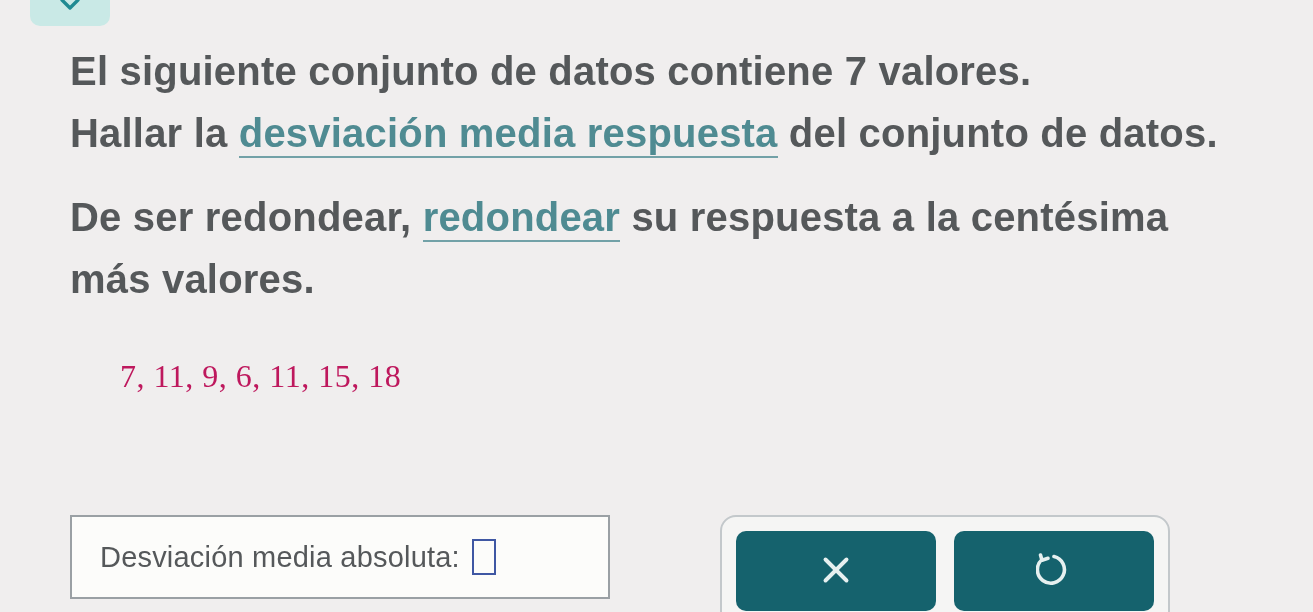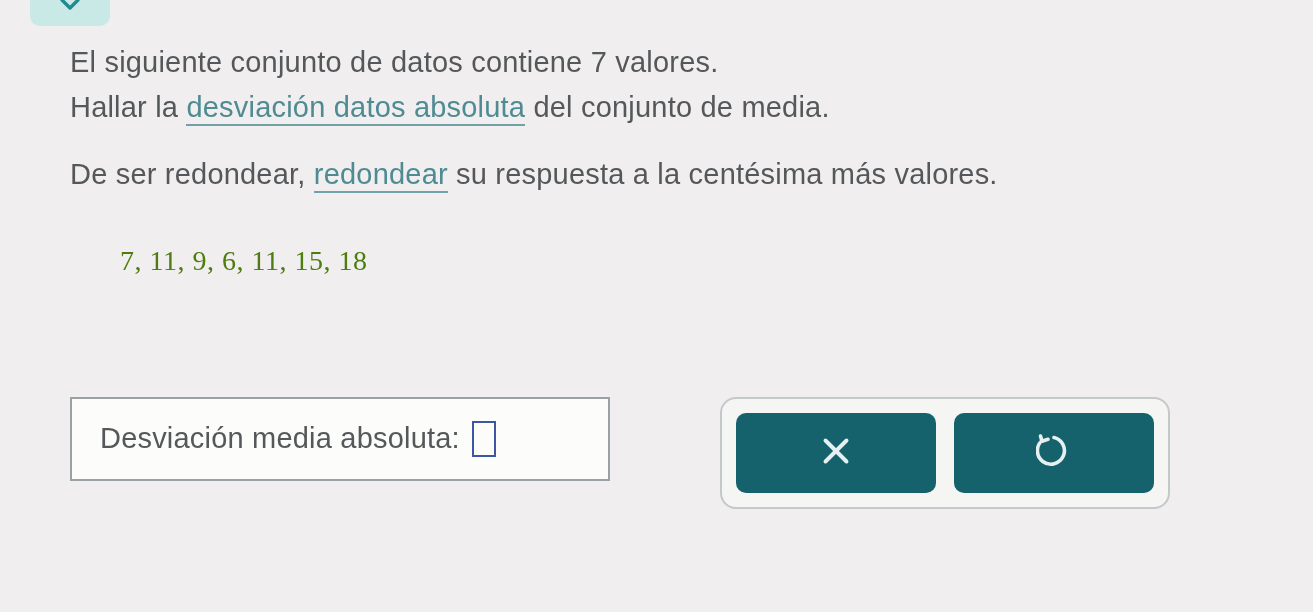--- a/index.html
+++ b/index.html
@@ -25,35 +25,36 @@
       padding-bottom: 6px;
     }
     .chevron-box svg { width: 38px; height: 24px; }
     .content {
       position: absolute;
       left: 70px;
       top: 40px;
       right: 60px;
     }
     .line {
-      font-size: 29px;
+      font-size: 40px;
       color: #55585a;
       line-height: 1.55;
       letter-spacing: 0.2px;
+      font-weight: bold;
     }
     .term-link {
       color: #4f8b92;
       border-bottom: 2px solid #72a1a7;
       padding-bottom: 1px;
     }
     .para2 { margin-top: 22px; }
     .dataset {
       font-family: "Times New Roman", Times, serif;
-      font-size: 28px;
-      color: #4d7c0f;
+      font-size: 32px;
+      color: #be185d;
       margin-top: 48px;
       margin-left: 50px;
       letter-spacing: 0.5px;
     }
     .row-bottom {
       margin-top: 120px;
       display: flex;
       align-items: flex-start;
       gap: 110px;
     }
@@ -113,21 +114,21 @@
   </span>
 </div>
 
 <div class="content">
 
   <div class="line">
     <span>El siguiente conjunto de datos contiene </span><span>7</span><span> valores.</span>
   </div>
 
   <div class="line">
-    <span>Hallar la </span><span class="term-link">desviación datos absoluta</span><span> del conjunto de media.</span>
+    <span>Hallar la </span><span class="term-link">desviación media respuesta</span><span> del conjunto de datos.</span>
   </div>
 
   <div class="line para2">
     <span>De ser redondear, </span><span class="term-link">redondear</span><span> su respuesta a la centésima más valores.</span>
   </div>
 
   <div class="dataset">7, 11, 9, 6, 11, 15, 18</div>
 
   <div class="row-bottom">
     <div class="answer-box">

